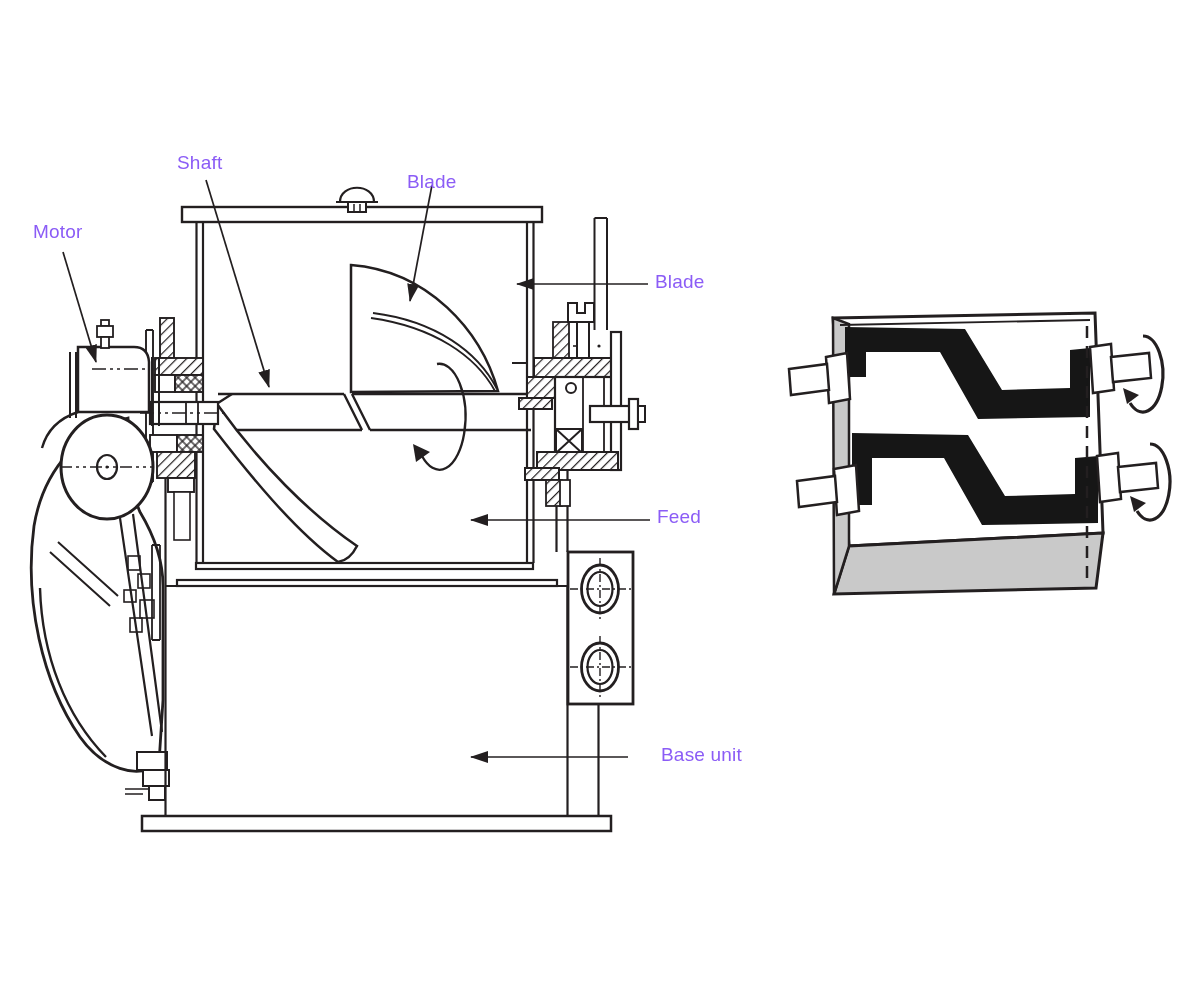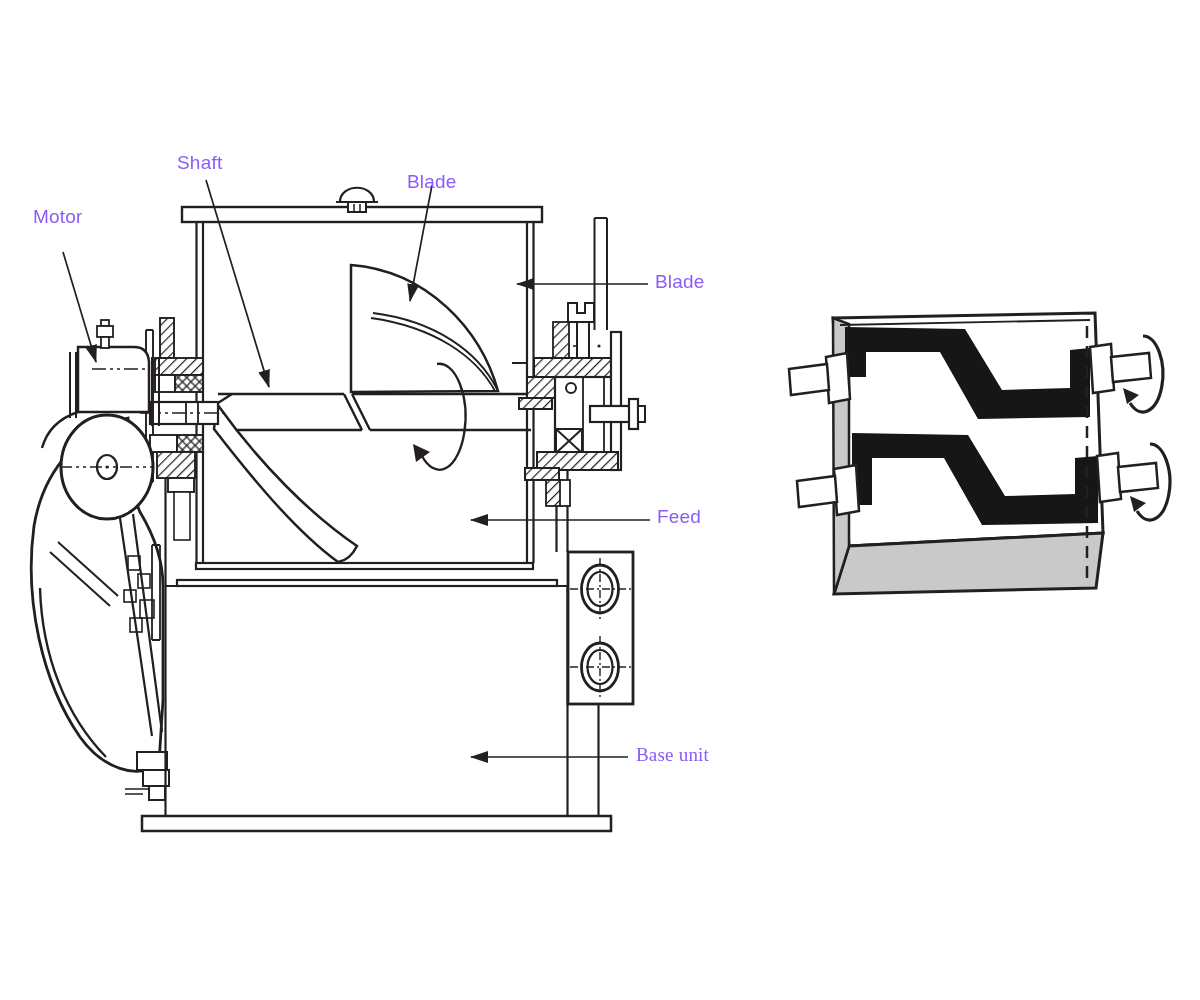--- a/index.html
+++ b/index.html
@@ -7,26 +7,26 @@
     position:relative;width:1200px;height:1000px;background:#ffffff;
     overflow:hidden;font-family:"Liberation Sans", sans-serif;
   }
   .stage svg{position:absolute;left:0;top:0;}
   .lbl{
     position:absolute;
     font-family:"Liberation Sans", sans-serif;
     font-size:19px;line-height:1.15;color:#8b5cf6;
     white-space:nowrap;letter-spacing:0.2px;
   }
-  .lbl-motor{left:33px;top:206px;}
+  .lbl-motor{left:33px;top:221px;}
   .lbl-shaft{left:177px;top:152px;}
   .lbl-blade{left:407px;top:151px;margin-top:20px;}
   .lbl-tank{left:655px;top:271px;}
   .lbl-feed{left:657px;top:506px;text-align:right;}
-  .lbl-base{left:636px;top:744px;font-family:Liberation Serif, serif;}
+  .lbl-base{left:661px;top:744px;}
 </style>
 </head>
 <body>
 
 <div class="stage">
 
 <svg width="1200" height="1000" viewBox="0 0 1200 1000">
   <defs>
     <pattern id="hatch" width="7" height="7" patternUnits="userSpaceOnUse" patternTransform="rotate(45)">
       <rect width="7" height="7" fill="#ffffff"></rect>

